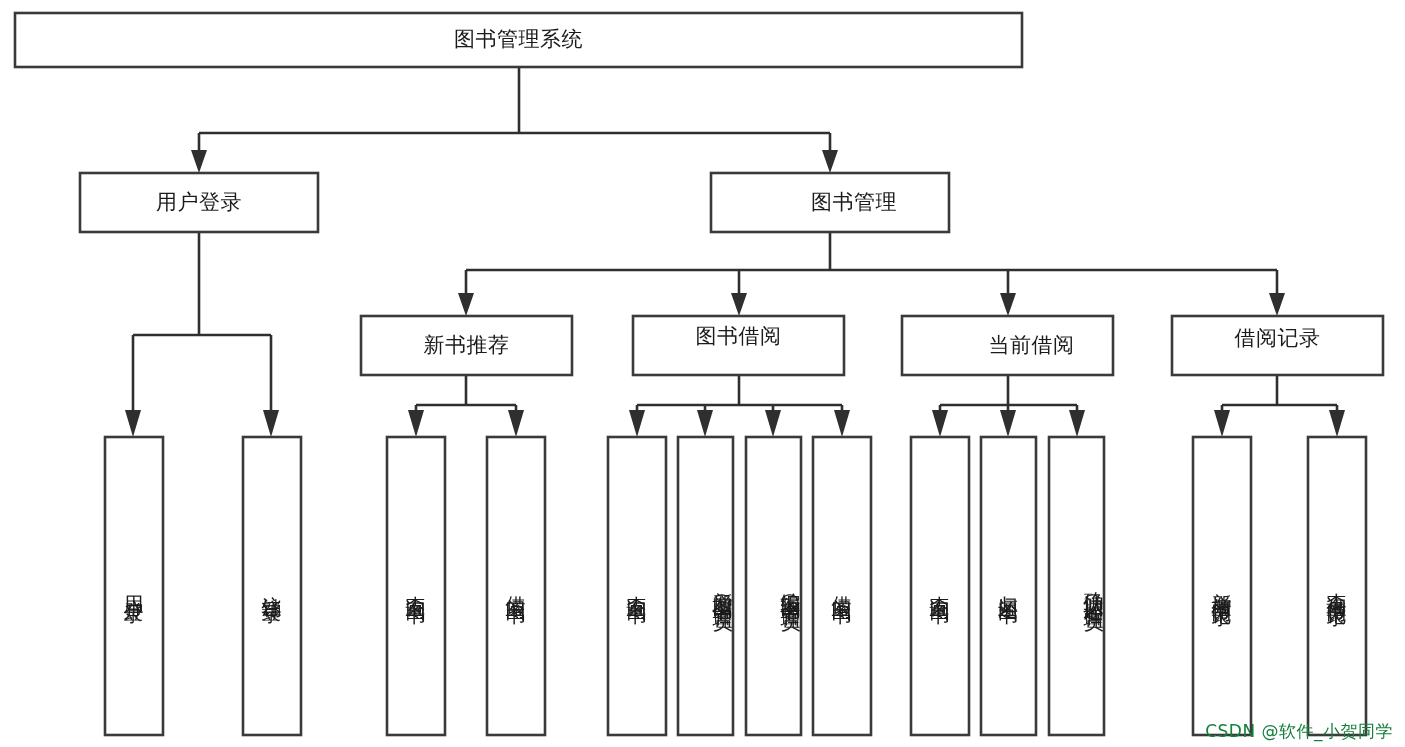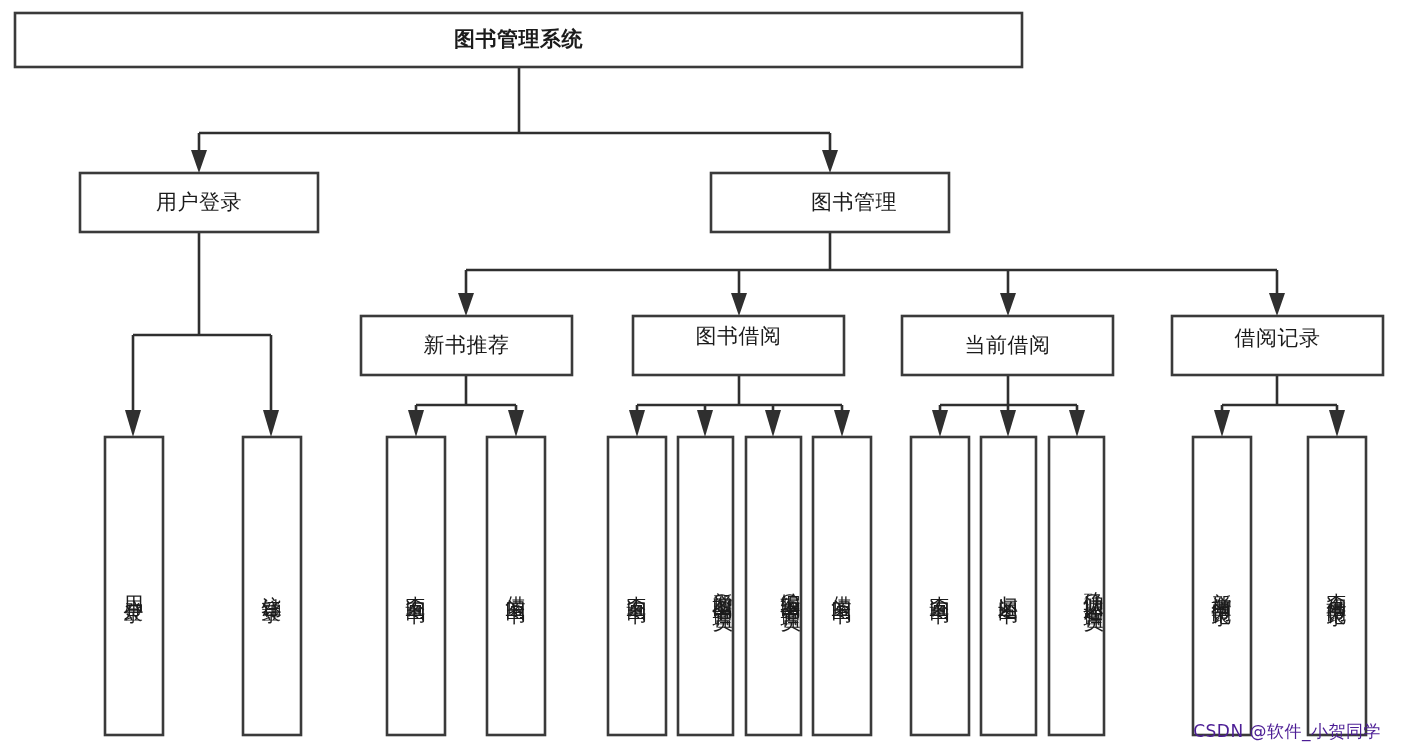--- a/index.html
+++ b/index.html
@@ -68,24 +68,24 @@
     text-orientation: upright;
     font-size: 20px;
     color: #1b1b1b;
     line-height: 1.0;
     letter-spacing: 3px;
     text-align: center;
     pointer-events: none;
   }
   #watermark {
     position: absolute;
-    right: 24px;
+    right: 12px;
     bottom: 4px;
     font-size: 17px;
-    color: #4c1d95;
+    color: #15803d;
     letter-spacing: 0.5px;
     white-space: nowrap;
     user-select: none;
   }
 </style>
 </head>
 <body>
 
 <div id="diagram-root">
 
@@ -183,28 +183,28 @@
 
       <rect class="node-box" x="911" y="437" width="58" height="298"></rect>
       <rect class="node-box" x="981" y="437" width="55" height="298"></rect>
       <rect class="node-box" x="1049" y="437" width="55" height="298"></rect>
 
       <rect class="node-box" x="1193" y="437" width="58" height="298"></rect>
       <rect class="node-box" x="1308" y="437" width="58" height="298"></rect>
     </g>
   </svg>
 
-  <div class="node-label root-label" style="left:15px; top:13px; width:1007px; height:54px;font-weight:bold;">图书管理系统</div>
+  <div class="node-label root-label" style="left:15px; top:13px; width:1007px; height:54px;">图书管理系统</div>
 
   <div class="node-label" style="left:80px; top:173px; width:238px; height:59px;">用户登录</div>
   <div class="node-label" style="left:711px; top:173px; width:286px; height:59px;">图书管理</div>
 
   <div class="node-label" style="left:361px; top:316px; width:211px; height:59px;">新书推荐</div>
   <div class="node-label" style="left:633px; top:307px; width:211px; height:59px;">图书借阅</div>
-  <div class="node-label" style="left:902px; top:316px; width:211px; height:59px;">当前借阅</div>
+  <div class="node-label" style="left:902px; top:316px; width:211px; height:59px;padding-left:24px;">当前借阅</div>
   <div class="node-label" style="left:1172px; top:316px; width:211px; height:46px;">借阅记录</div>
 
   <div class="leaf-label" style="left:105px; top:437px; width:58px; height:298px;">用户登录</div>
   <div class="leaf-label" style="left:243px; top:437px; width:58px; height:298px;">注销登录</div>
 
   <div class="leaf-label" style="left:387px; top:437px; width:58px; height:298px;">查询图书</div>
   <div class="leaf-label" style="left:487px; top:437px; width:58px; height:298px;">借阅图书</div>
 
   <div class="leaf-label" style="left:608px; top:437px; width:58px; height:298px;">查询图书</div>
   <div class="leaf-label" style="left:678px; top:437px; width:55px; height:298px; align-items:flex-start; padding-top:6px; box-sizing:border-box;">新增图书（管理员）</div>

